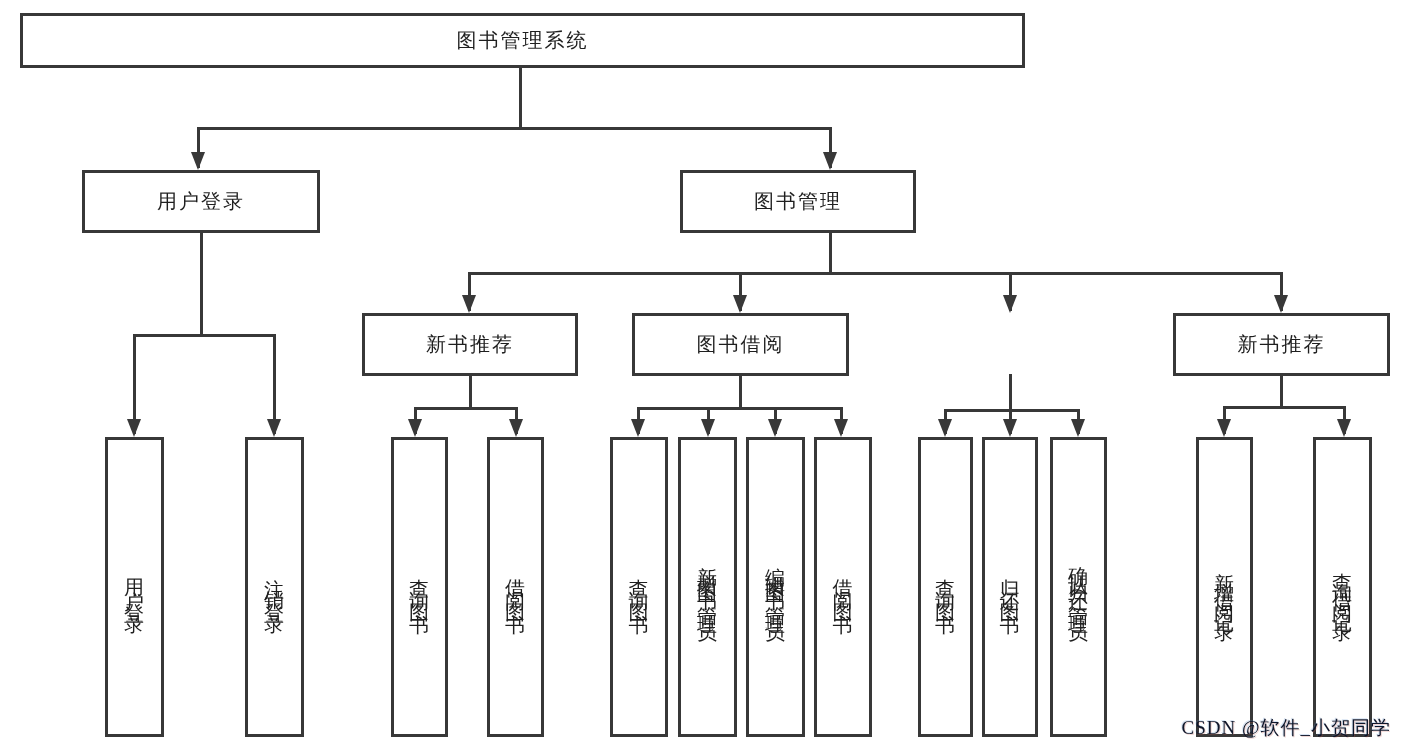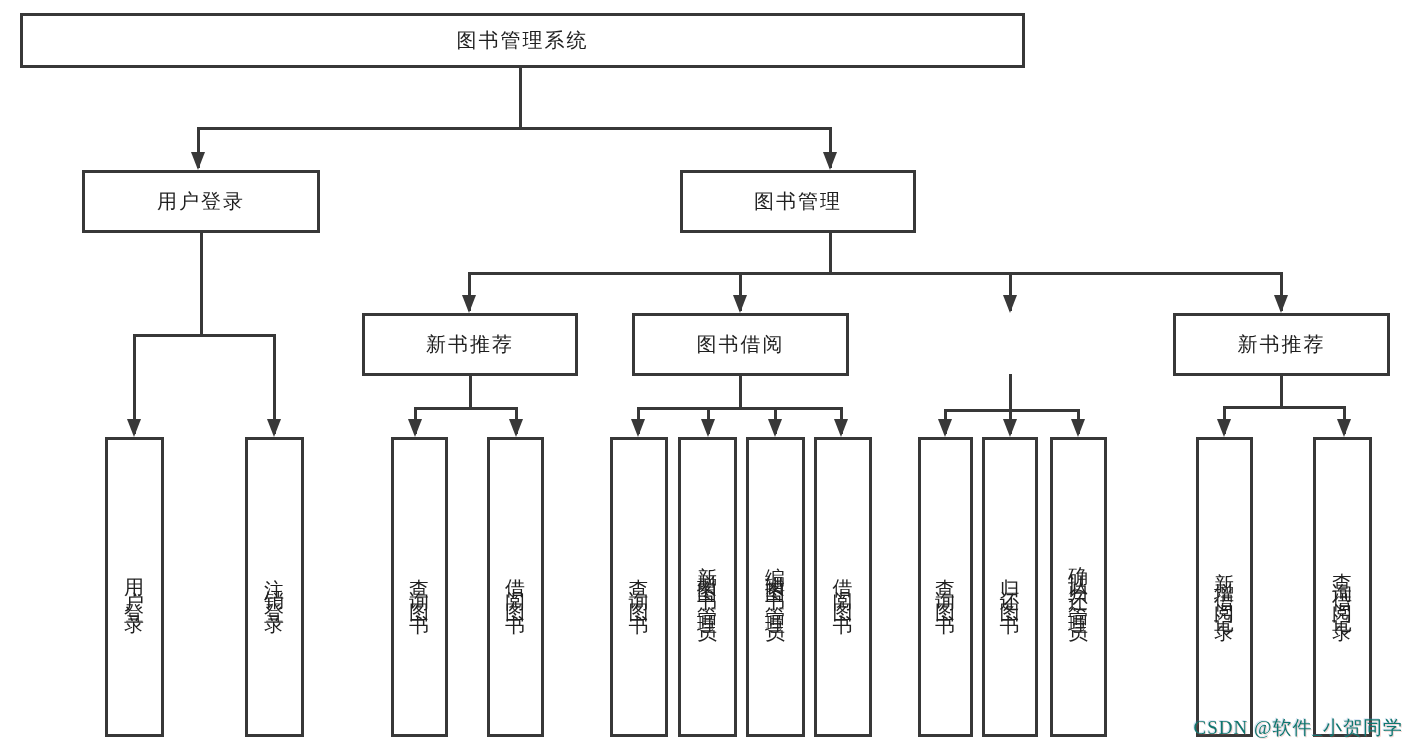--- a/index.html
+++ b/index.html
@@ -20,22 +20,22 @@
   }
   .leaf .vtext.medium { letter-spacing:10px; }
   .leaf .vtext.dense  { letter-spacing:8px; }
   .hline, .vline { position:absolute; background:#383838; }
   .arrow {
     position:absolute; width:0; height:0;
     border-left:7px solid transparent; border-right:7px solid transparent;
     border-top:18px solid #383838;
   }
   .watermark {
-    position:absolute; right:2px; top:715px;
-    color:#0f766e; font-size:19px; letter-spacing:1px;
+    position:absolute; right:14px; top:715px;
+    color:#0f172a; font-size:19px; letter-spacing:1px;
     text-shadow:1px 1px 0 rgba(205,90,80,0.25), -1px -1px 0 rgba(90,140,205,0.25);
   }
 </style>
 </head>
 <body>
 
 <div class="canvas">
 
   <div class="vline" style="left:519px;top:66px;width:3px;height:62px"></div>
 

